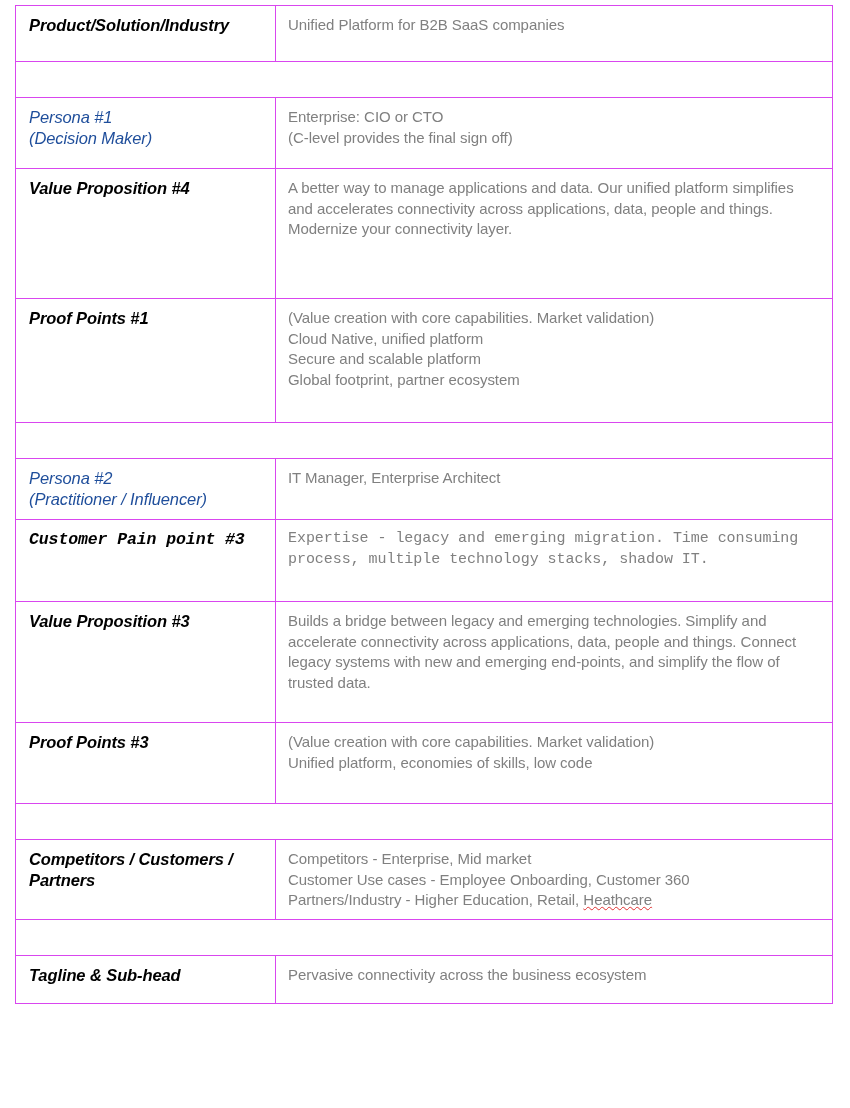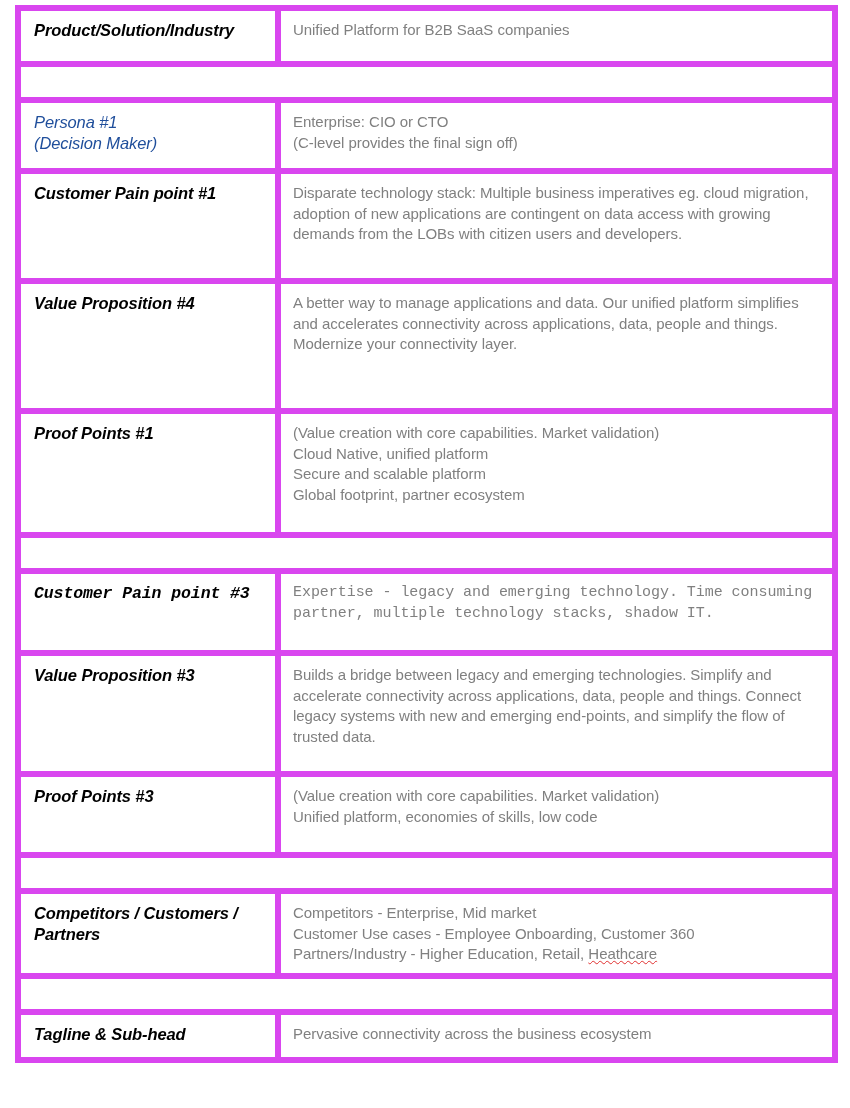--- a/index.html
+++ b/index.html
@@ -26,21 +26,21 @@
     position: absolute;
     left: 15px;
     top: 5px;
     width: 817px;
     border-collapse: collapse;
     table-layout: fixed;
     background: #ffffff;
   }
 
   table.matrix td {
-    border: 6px solid #d946ef;
+    border: 1px solid #d946ef;
     vertical-align: top;
     background: #ffffff;
   }
 
   col.c-label { width: 260px; }
   col.c-value { width: 557px; }
 
   
   td.label {
     padding: 9px 8px 8px 13px;
@@ -117,46 +117,47 @@
         <td class="spacer" colspan="2"></td>
       </tr>
 
       <tr class="r-persona1">
         <td class="label persona">Persona #1
 (Decision Maker)</td>
         <td class="value">Enterprise: CIO or CTO
 (C-level provides the final sign off)</td>
       </tr>
 
-      <tr class="r-pain1">
-        <td class="label">Customer Pain point #1</td>
-        <td class="value">Disparate technology stack: Multiple business imperatives eg. cloud migration, adoption of new applications are contingent on data access with growing demands from the LOBs with citizen users and developers.</td>
-      </tr>
 
       <tr class="r-value1">
         <td class="label">Value Proposition #4</td>
         <td class="value">A better way to manage applications and data. Our unified platform simplifies and accelerates connectivity across applications, data, people and things. Modernize your connectivity layer.</td>
       </tr>
 
       <tr class="r-proof1">
         <td class="label">Proof Points #1</td>
         <td class="value">(Value creation with core capabilities. Market validation)
 Cloud Native, unified platform
 Secure and scalable platform
 Global footprint, partner ecosystem</td>
       </tr>
 
       <tr>
         <td class="spacer" colspan="2"></td>
       </tr>
 
+      <tr class="r-persona2">
+        <td class="label persona">Persona #2
+(Practitioner / Influencer)</td>
+        <td class="value">IT Manager, Enterprise Architect</td>
+      </tr>
 
       <tr class="r-pain3">
         <td class="label">Customer Pain point #3</td>
-        <td class="value">Expertise - legacy and emerging technology. Time consuming partner, multiple technology stacks, shadow IT.</td>
+        <td class="value">Expertise - legacy and emerging migration. Time consuming process, multiple technology stacks, shadow IT.</td>
       </tr>
 
       <tr class="r-value3">
         <td class="label">Value Proposition #3</td>
         <td class="value">Builds a bridge between legacy and emerging technologies. Simplify and accelerate connectivity across applications, data, people and things. Connect legacy systems with new and emerging end-points, and simplify the flow of trusted data.</td>
       </tr>
 
       <tr class="r-proof3">
         <td class="label">Proof Points #3</td>
         <td class="value">(Value creation with core capabilities. Market validation)

